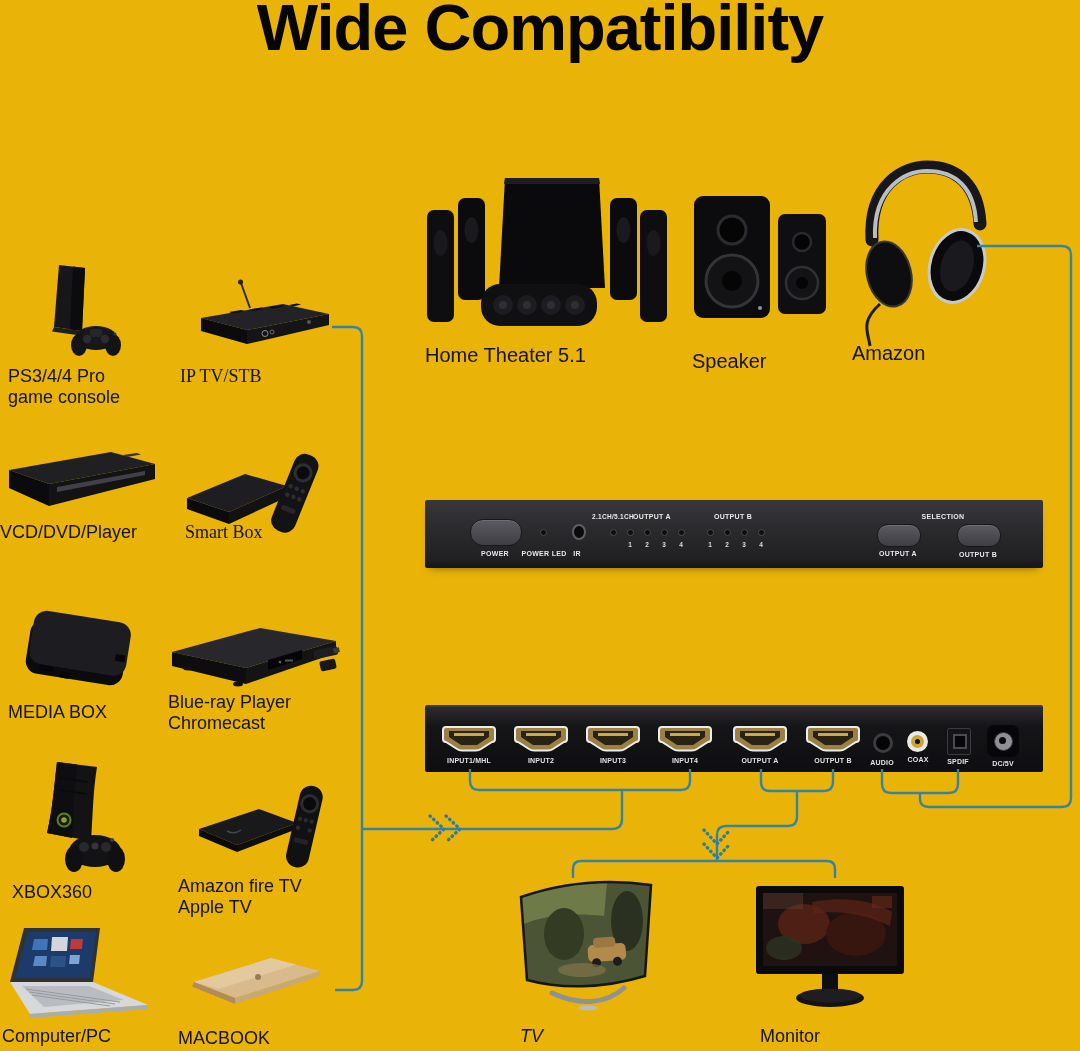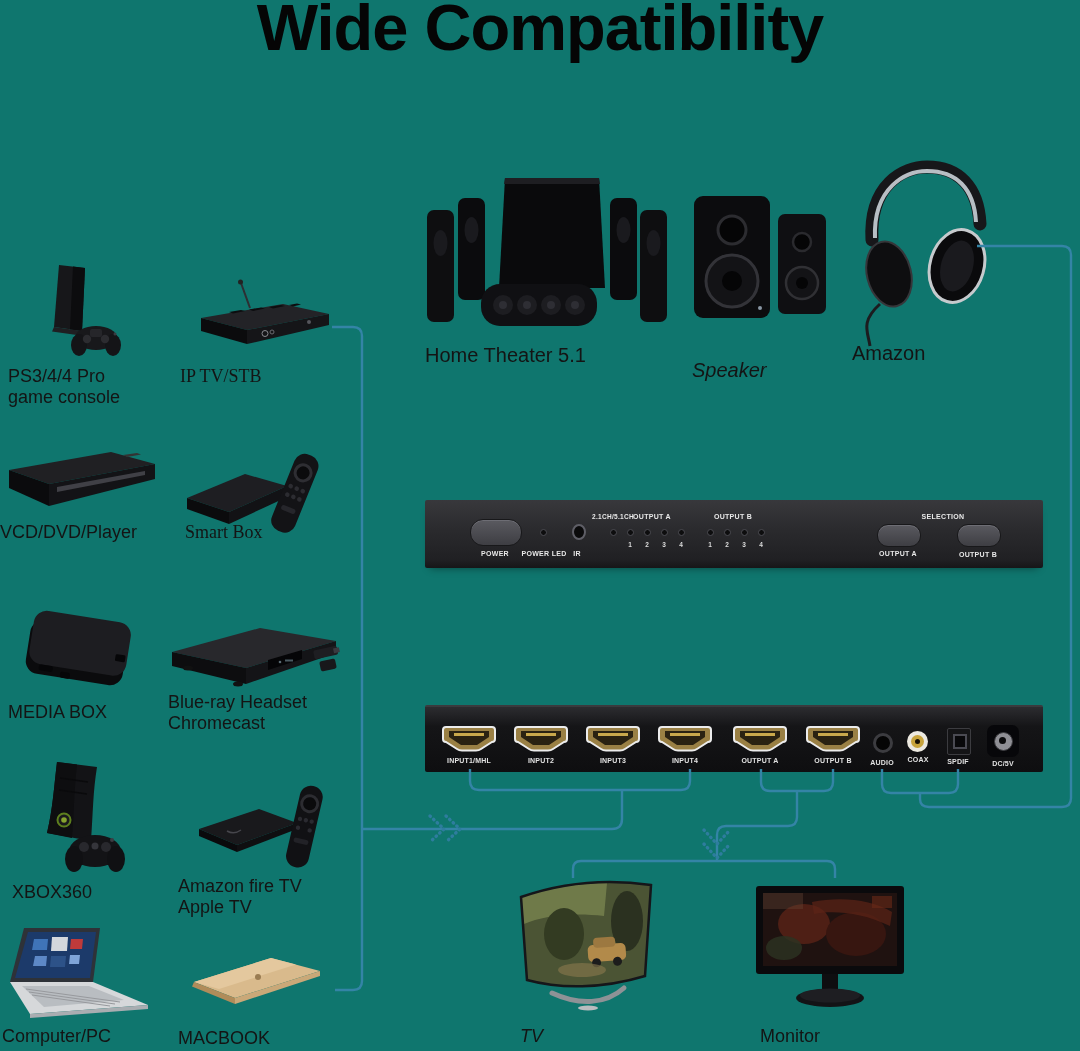--- a/index.html
+++ b/index.html
@@ -1,16 +1,16 @@
 <!DOCTYPE html>
 <html><head>
 <meta charset="utf-8">
 <style>
   html,body{margin:0;padding:0;background:#fff;}
-  .canvas{position:relative;width:1080px;height:1051px;background:#0f766e;overflow:hidden;
+  .canvas{position:relative;width:1080px;height:1051px;background:#eab308;overflow:hidden;
           font-family:"Liberation Sans", sans-serif;}
   .title{position:absolute;left:0;top:-10px;width:1080px;text-align:center;
          font-size:65px;font-weight:bold;letter-spacing:-1px;color:#050505;}
   .dev{position:absolute;z-index:2;}
   .lbl{position:absolute;z-index:2;color:#141414;font-size:18px;
        line-height:1.18;white-space:pre-line;}
   .lbl-lg{font-size:20px;}
   .overlay{position:absolute;left:0;top:0;z-index:5;pointer-events:none;}
 
   
@@ -106,21 +106,21 @@
     <rect x="6" y="6" width="76" height="122" rx="9" fill="#0c0c0e"></rect>
     <circle cx="44" cy="40" r="14" fill="#050506" stroke="#2c2c30" stroke-width="3"></circle>
     <circle cx="44" cy="91" r="26" fill="#131316" stroke="#333338" stroke-width="3"></circle>
     <circle cx="44" cy="91" r="10" fill="#050506"></circle>
     <circle cx="72" cy="118" r="2" fill="#8a97a3"></circle>
     <rect x="90" y="24" width="48" height="100" rx="7" fill="#0f0f12"></rect>
     <circle cx="114" cy="52" r="9" fill="#050506" stroke="#2a2a2e" stroke-width="2.5"></circle>
     <circle cx="114" cy="93" r="16" fill="#131316" stroke="#303034" stroke-width="2.5"></circle>
     <circle cx="114" cy="93" r="6" fill="#050506"></circle>
   </svg>
-  <div class="lbl lbl-lg" style="left:692px;top:359px;width:140px;font-style:italic;">Speaker</div>
+  <div class="lbl lbl-lg" style="left:692px;top:350px;width:140px;">Speaker</div>
 
   <svg class="dev" style="left:856px;top:160px;" width="138" height="188" viewBox="0 0 138 188">
     <path d="M16,80 C13,24 48,7 71,7 C102,7 122,26 124,64" fill="none" stroke="#17171a" stroke-width="13" stroke-linecap="round"></path>
     <path d="M19,78 C17,27 50,11 71,11 C100,11 118,28 120,62" fill="none" stroke="#b8bec4" stroke-width="4"></path>
     <g transform="rotate(-14 33 114)">
       <ellipse cx="33" cy="114" rx="22" ry="33" fill="#0e0e10" stroke="#36363a" stroke-width="2"></ellipse>
     </g>
     <g transform="rotate(16 101 106)">
       <ellipse cx="101" cy="106" rx="27" ry="37" fill="#0a0a0c" stroke="#c6cacd" stroke-width="3"></ellipse>
       <ellipse cx="101" cy="106" rx="16" ry="26" fill="#1a1a1e"></ellipse>
@@ -206,21 +206,21 @@
     <circle cx="112" cy="38" r="1.3" fill="#5a6a72"></circle>
     <rect x="117" y="35.5" width="8" height="2" fill="#4a5a62"></rect>
     <g transform="rotate(-12 158 30)">
       <rect x="146" y="24" width="24" height="9" rx="2" fill="#1e1e22"></rect>
       <rect x="166" y="26" width="6" height="5" fill="#3a3a40"></rect>
     </g>
     <rect x="152" y="36" width="16" height="10" rx="2" fill="#18181b" transform="rotate(-12 160 41)"></rect>
     <ellipse cx="20" cy="44" rx="5" ry="2.5" fill="#111"></ellipse>
     <ellipse cx="70" cy="60" rx="5" ry="2.5" fill="#111"></ellipse>
   </svg>
-  <div class="lbl" style="left:168px;top:692px;width:168px;">Blue-ray Headset
+  <div class="lbl" style="left:168px;top:692px;width:168px;">Blue-ray Player
 Chromecast</div>
 
   <svg class="dev" style="left:22px;top:758px;" width="118" height="120" viewBox="0 0 118 120">
     <path d="M35,4 L75,9 C71,33 71,55 69,83 L25,75 C31,50 32,28 35,4 Z" fill="#131316"></path>
     <path d="M35,4 L55,6.5 C52,33 52,55 50,80 L25,75 C31,50 32,28 35,4 Z" fill="#0e0e10"></path>
     <line x1="38" y1="20" x2="66" y2="24" stroke="#0a0a0c" stroke-width="1.5"></line>
     <line x1="37" y1="32" x2="65" y2="36" stroke="#0a0a0c" stroke-width="1.5"></line>
     <circle cx="42" cy="62" r="6.5" fill="#1a1a1c" stroke="#5d7f1e" stroke-width="2"></circle>
     <circle cx="42" cy="62" r="2.8" fill="#86a32e"></circle>
     <ellipse cx="73" cy="93" rx="26" ry="16" fill="#131316"></ellipse>

